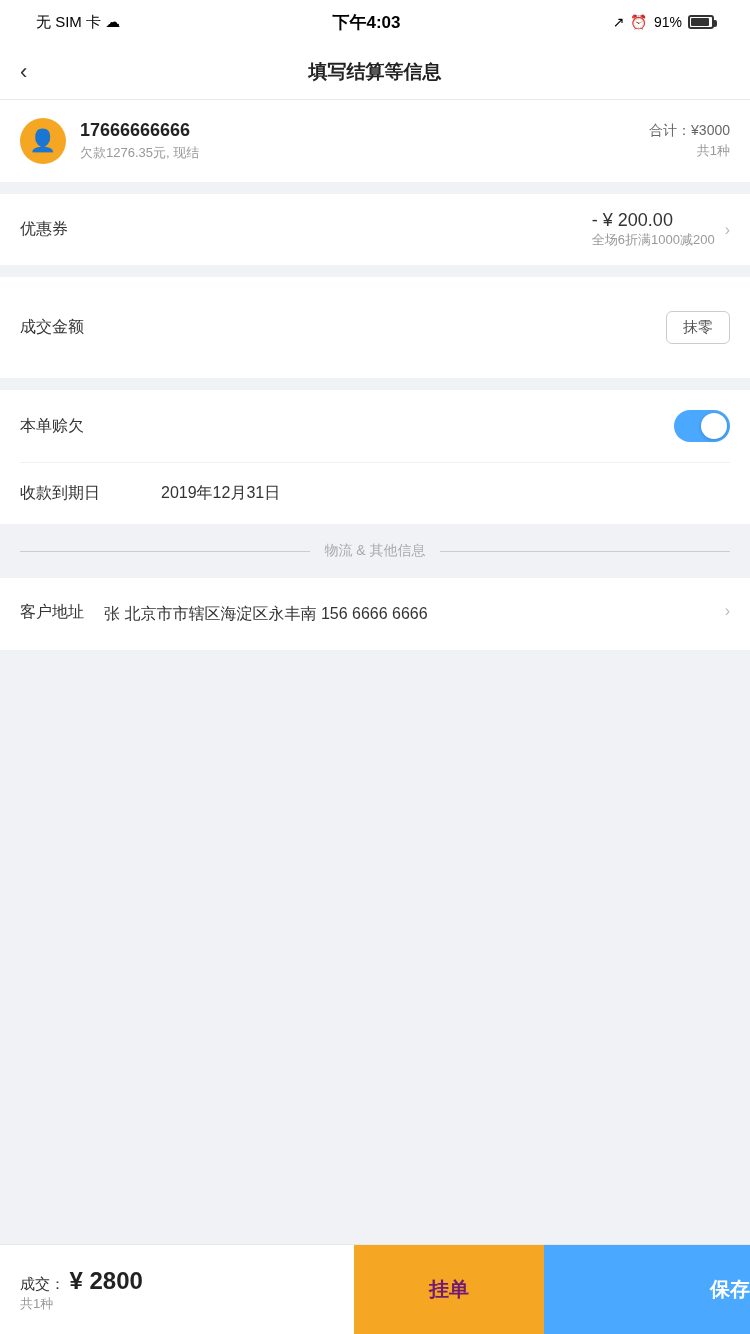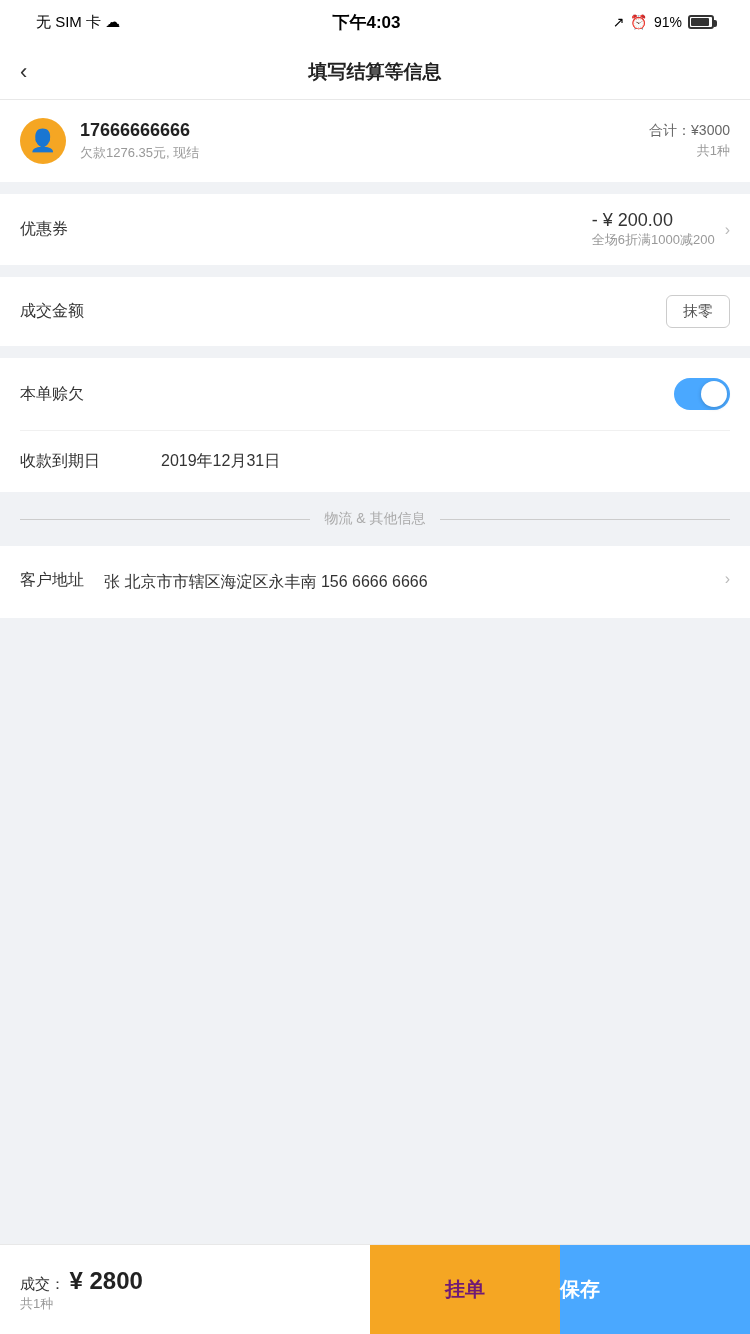--- a/index.html
+++ b/index.html
@@ -96,21 +96,21 @@
     }
     .coupon-label { font-size: 16px; color: #333; }
     .coupon-right { display: flex; align-items: center; gap: 6px; }
     .coupon-amount { font-size: 18px; color: #333; font-weight: 500; }
     .coupon-desc { font-size: 13px; color: #999; text-align: right; }
     .chevron { font-size: 16px; color: #bbb; margin-left: 4px; }
 
     
     .amount-section {
       background: #fff;
-      padding: 0 20px;
+      padding: 16px 20px;
       margin-bottom: 0;
     }
     .amount-row {
       display: flex;
       align-items: center;
       justify-content: space-between;
       padding: 18px 0;
       border-bottom: 1px solid #f0f0f0;
     }
     .amount-row:last-child { border-bottom: none; }
@@ -239,26 +239,26 @@
       background: #f5a623;
       display: flex;
       align-items: center;
       justify-content: center;
       font-size: 20px;
       font-weight: 600;
       color: #701a75;
       cursor: pointer;
     }
     .btn-save {
-      width: 190px;
+      width: 206px;
       height: 90px;
       background: #4aa8ff;
       display: flex;
       align-items: center;
-      justify-content: flex-start;
+      justify-content: flex-end;
       font-size: 20px;
       font-weight: 600;
       color: #fff;
       cursor: pointer;
     }
     .battery { width: 26px; height: 14px; border: 2px solid #333; border-radius: 3px; position: relative; display: inline-flex; align-items: center; padding: 1px; }
     .battery::after { content: ''; position: absolute; right: -5px; top: 3px; width: 3px; height: 7px; background: #333; border-radius: 0 2px 2px 0; }
     .battery-fill { height: 100%; width: 91%; background: #333; border-radius: 1px; }
   </style>
 </head>

